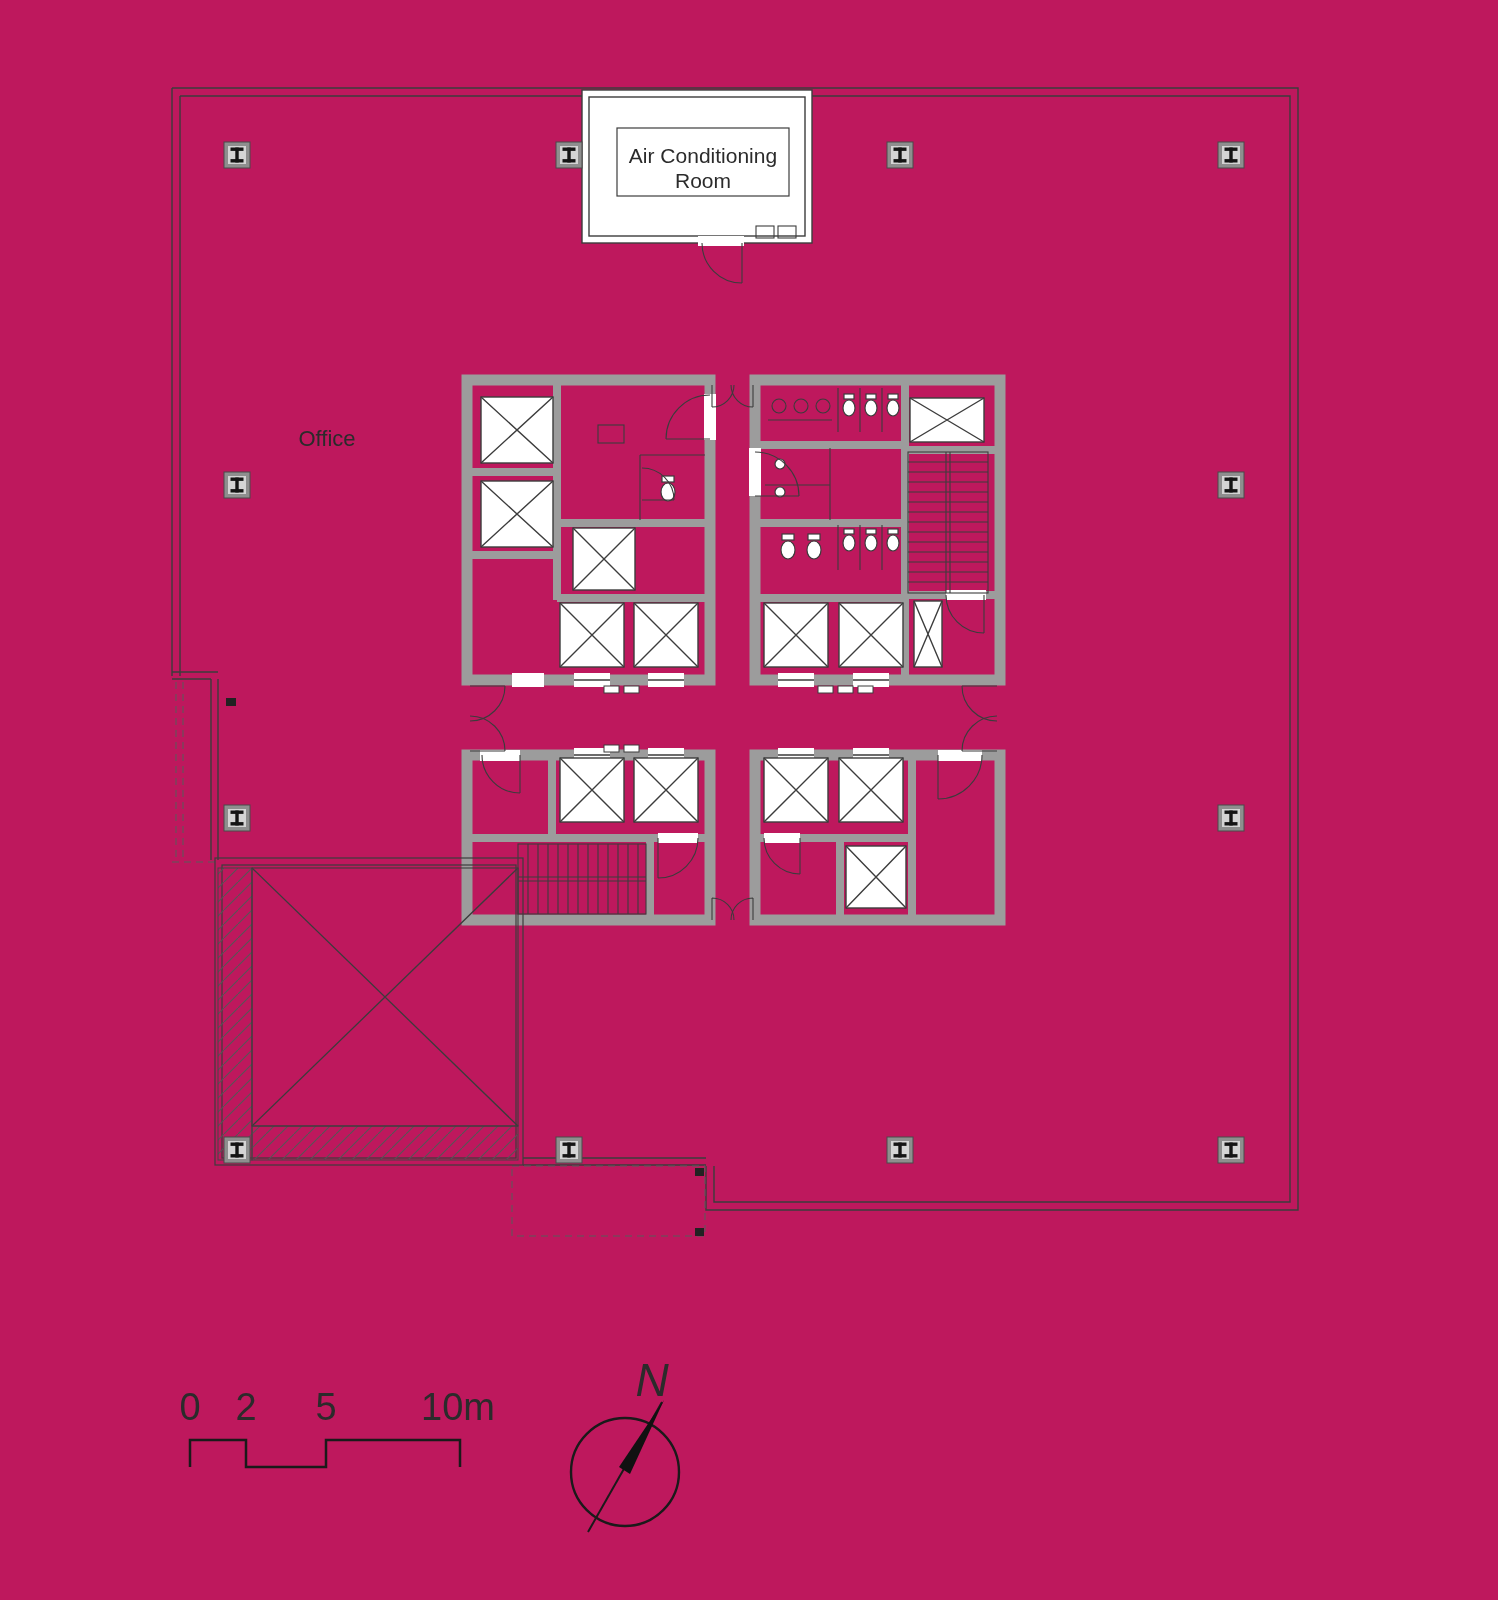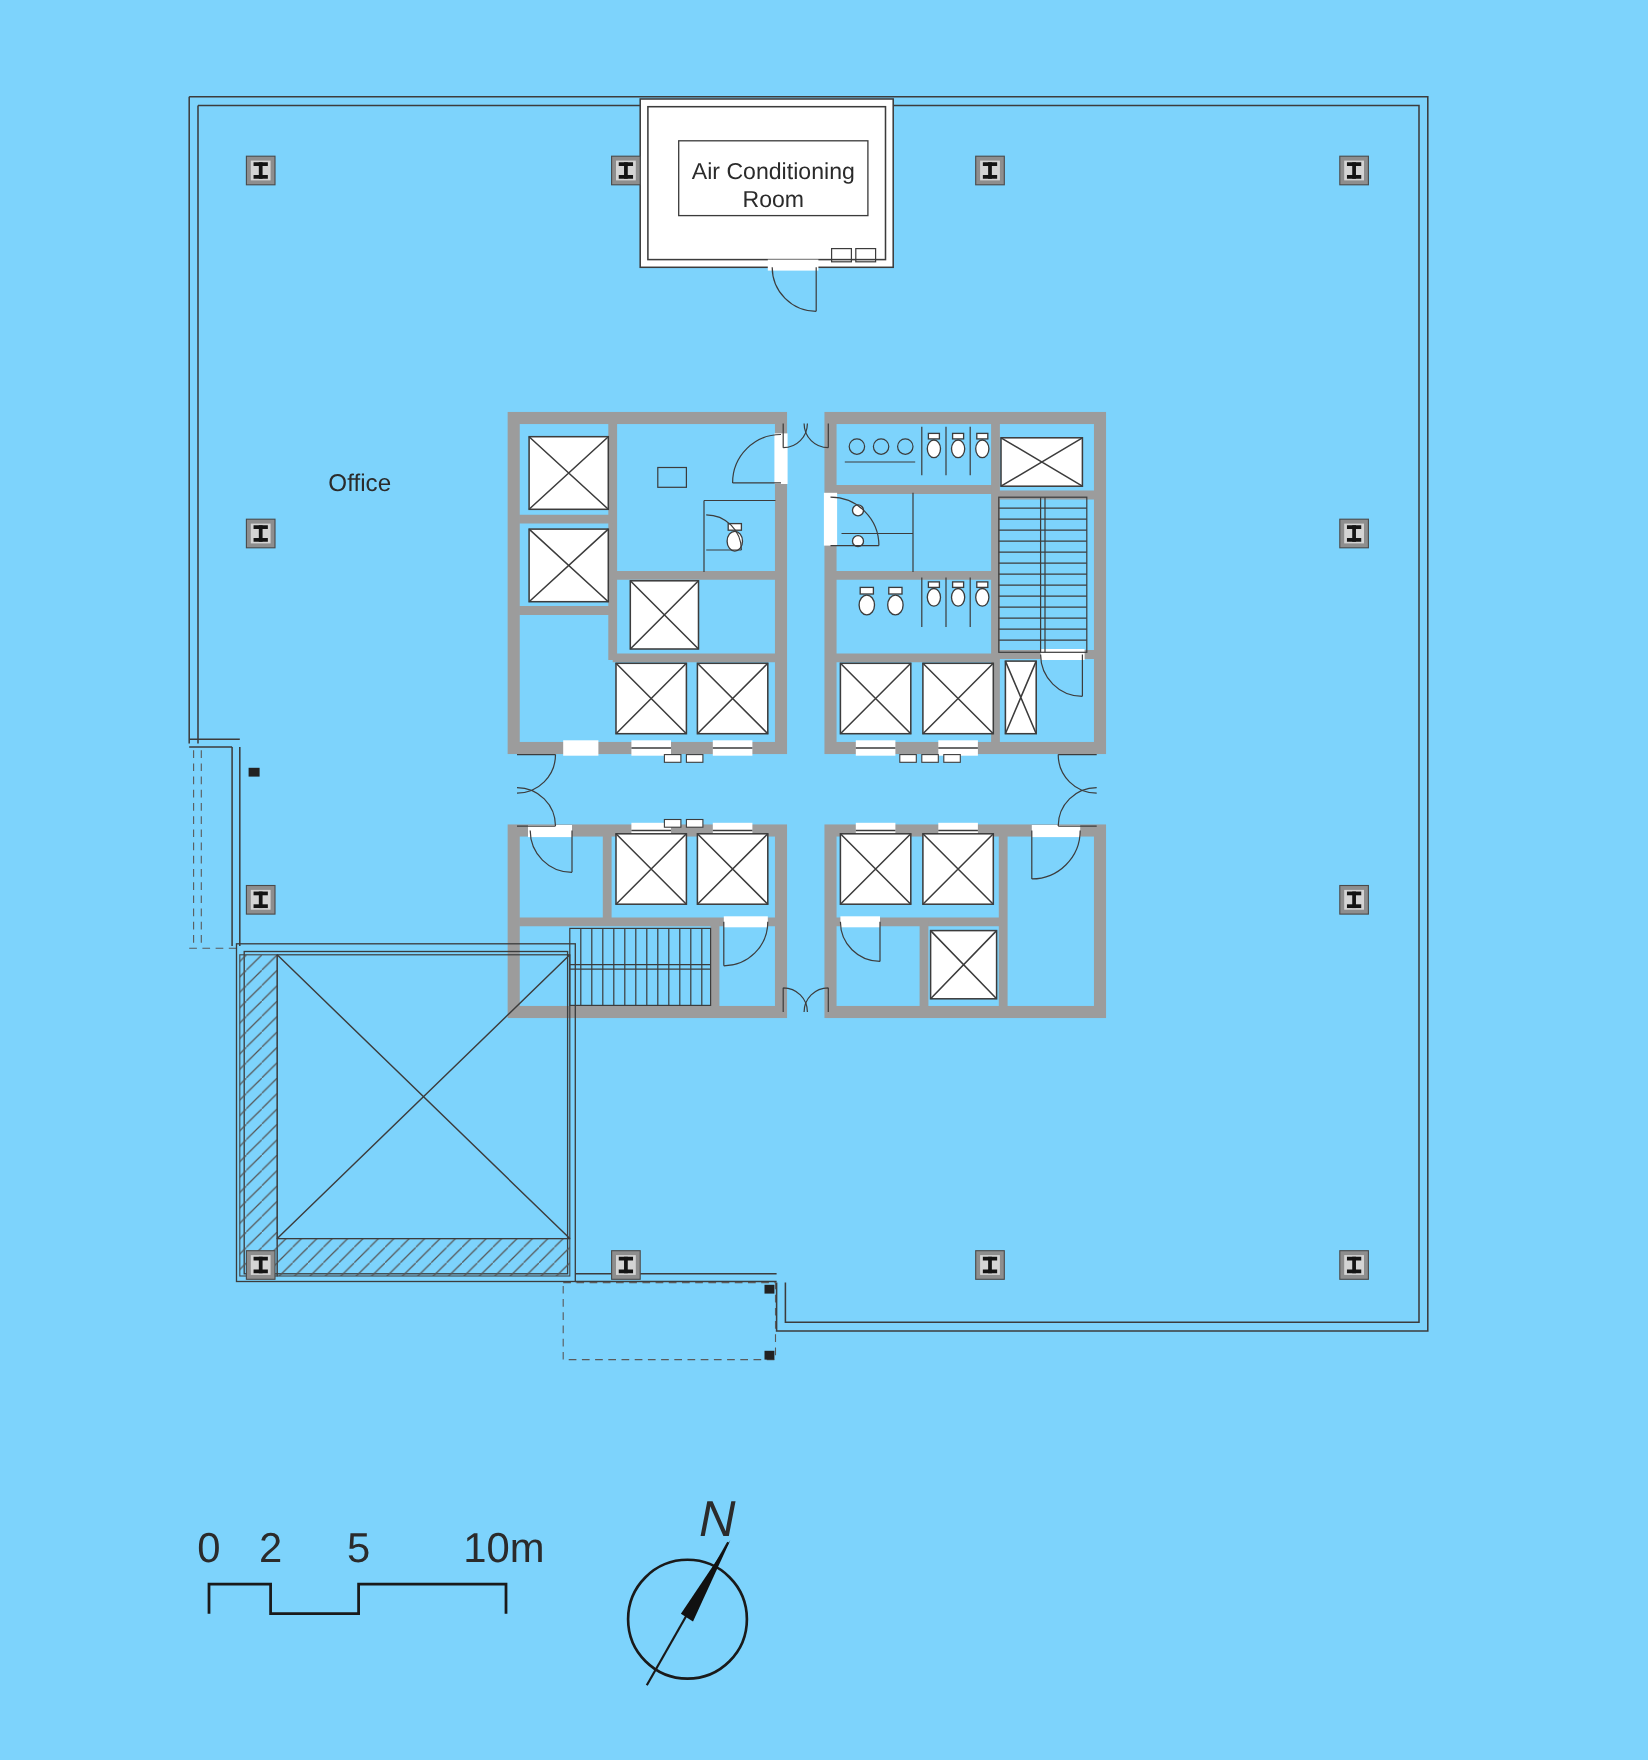--- a/index.html
+++ b/index.html
@@ -1,19 +1,19 @@
 <!DOCTYPE html>
 <html><head>
 <meta charset="utf-8">
 <style>
   html,body{margin:0;padding:0;background:#ffffff;}
   .page{
     position:relative;
     width:1498px;height:1600px;
-    background:#7dd3fc;
+    background:#be185d;
     font-family:"Liberation Sans", sans-serif;
     overflow:hidden;
   }
   svg{position:absolute;left:0;top:0;}
   text{fill:#2b2b2b;}
   .thin2{stroke:#3c3c3c;stroke-width:1.1;fill:none;}
   .fixture{stroke:#3c3c3c;stroke-width:1.2;fill:#ffffff;}
   .doorarc{stroke:#3c3c3c;stroke-width:1.1;fill:none;}
   .gap{fill:#ffffff;stroke:none;}
 </style>

